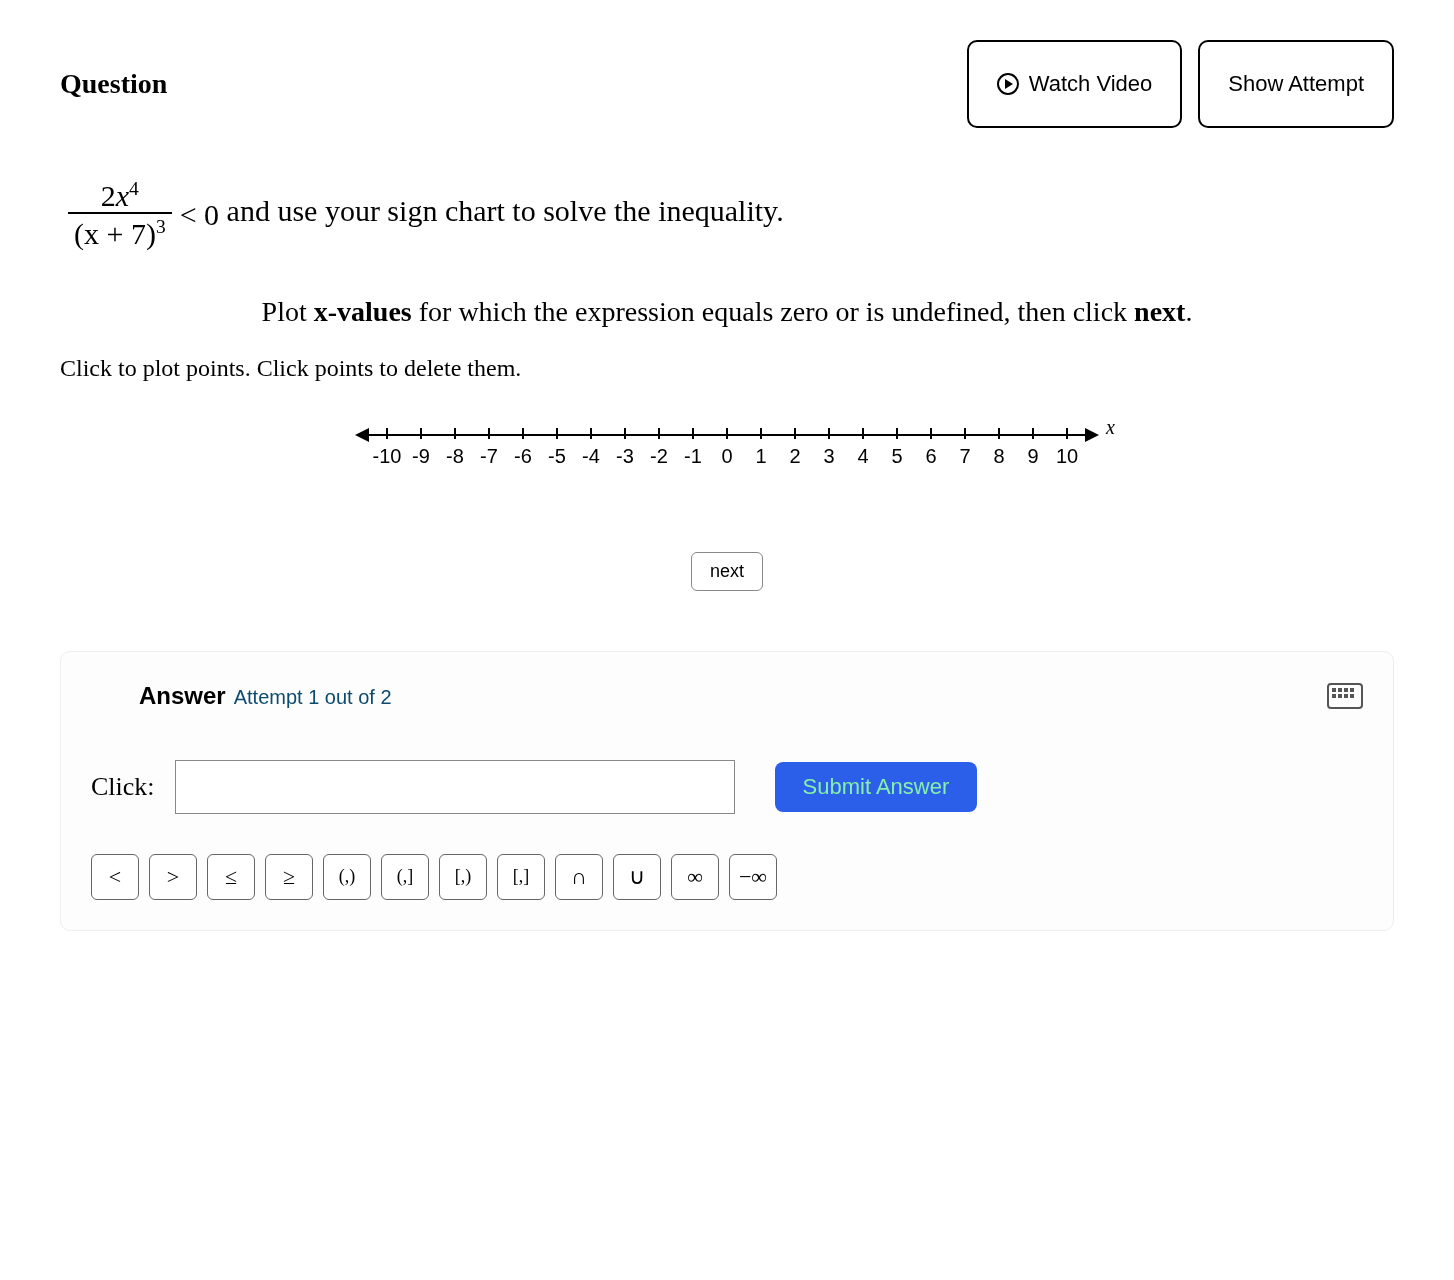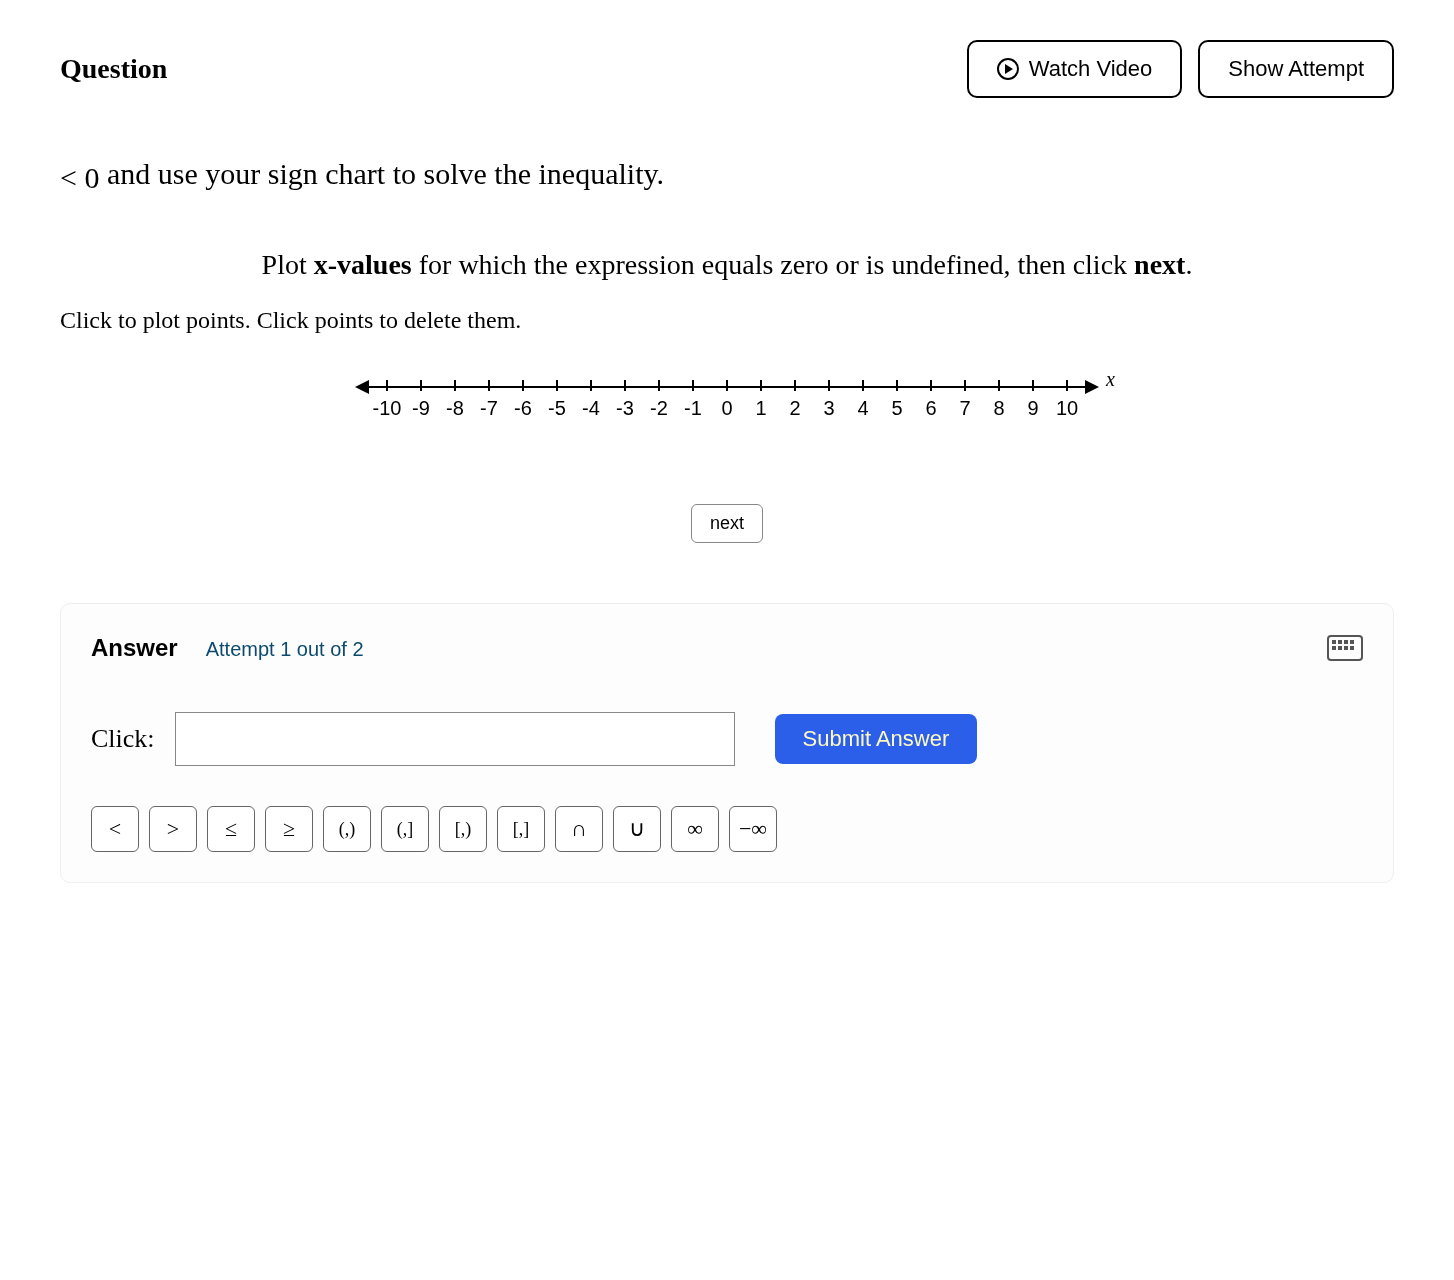--- a/index.html
+++ b/index.html
@@ -21,21 +21,21 @@
     font-size: 28px;
   }
   .header-buttons {
     display: flex;
     gap: 16px;
   }
   .btn-outline {
     border: 2px solid #000;
     background: #fff;
     border-radius: 10px;
-    padding: 14px 28px;
+    padding: 29px 28px;
     font-size: 22px;
     font-family: "Helvetica Neue", Arial, sans-serif;
     cursor: pointer;
     display: inline-flex;
     align-items: center;
     gap: 10px;
   }
   .play-icon {
     width: 22px;
     height: 22px;
@@ -178,21 +178,22 @@
   .answer-header {
     display: flex;
     justify-content: space-between;
     align-items: center;
     margin-bottom: 50px;
   }
   .answer-title {
     font-family: "Helvetica Neue", Arial, sans-serif;
     display:flex;
     align-items: baseline;
-    gap: 28px;
+    gap: 8px;
+    margin-left: 48px;
   }
   .answer-title .lbl { font-weight: bold; font-size: 24px; }
   .answer-title .attempt { font-size: 20px; color: #0c4a6e; }
   .kbd-icon {
     width: 36px;
     height: 26px;
     border: 2px solid #555;
     border-radius: 4px;
     display: flex;
     flex-wrap: wrap;
@@ -212,21 +213,21 @@
   .answer-input {
     width: 560px;
     height: 54px;
     border: 1px solid #888;
     font-size: 22px;
     padding: 4px 10px;
     font-family: Arial, sans-serif;
   }
   .btn-submit {
     background: #2b5fea;
-    color: #fef9c3;
+    color: #86efac;
     border: none;
     border-radius: 8px;
     padding: 12px 28px;
     font-size: 22px;
     font-family: "Helvetica Neue", Arial, sans-serif;
     cursor: pointer;
     margin-left: 20px;
   }
   .symbol-row {
     display: flex;
@@ -258,20 +259,28 @@
       <span>Watch Video</span>
     </button>
     <button class="btn-outline">
       <span>Show Attempt</span>
     </button>
   </div>
 </div>
 
 <div class="problem-text">
   <span class="math-inline">
+    <span class="frac">
+      <span class="num">
+        <span>2</span><i>x</i><sup class="exp">4</sup>
+      </span>
+      <span class="den">
+        <span>(x + 7)</span><sup class="exp">3</sup>
+      </span>
+    </span>
     <span> &lt; 0</span>
   </span>
   <span> and use your sign chart to solve the inequality.</span>
 </div>
 
 <div class="instruction">
   <span>Plot </span><span class="bold">x-values</span><span> for which the expression equals zero or is undefined, then click </span><span class="bold">next</span><span>.</span>
 </div>
 <div class="sub-instruction">Click to plot points. Click points to delete them.</div>
 

